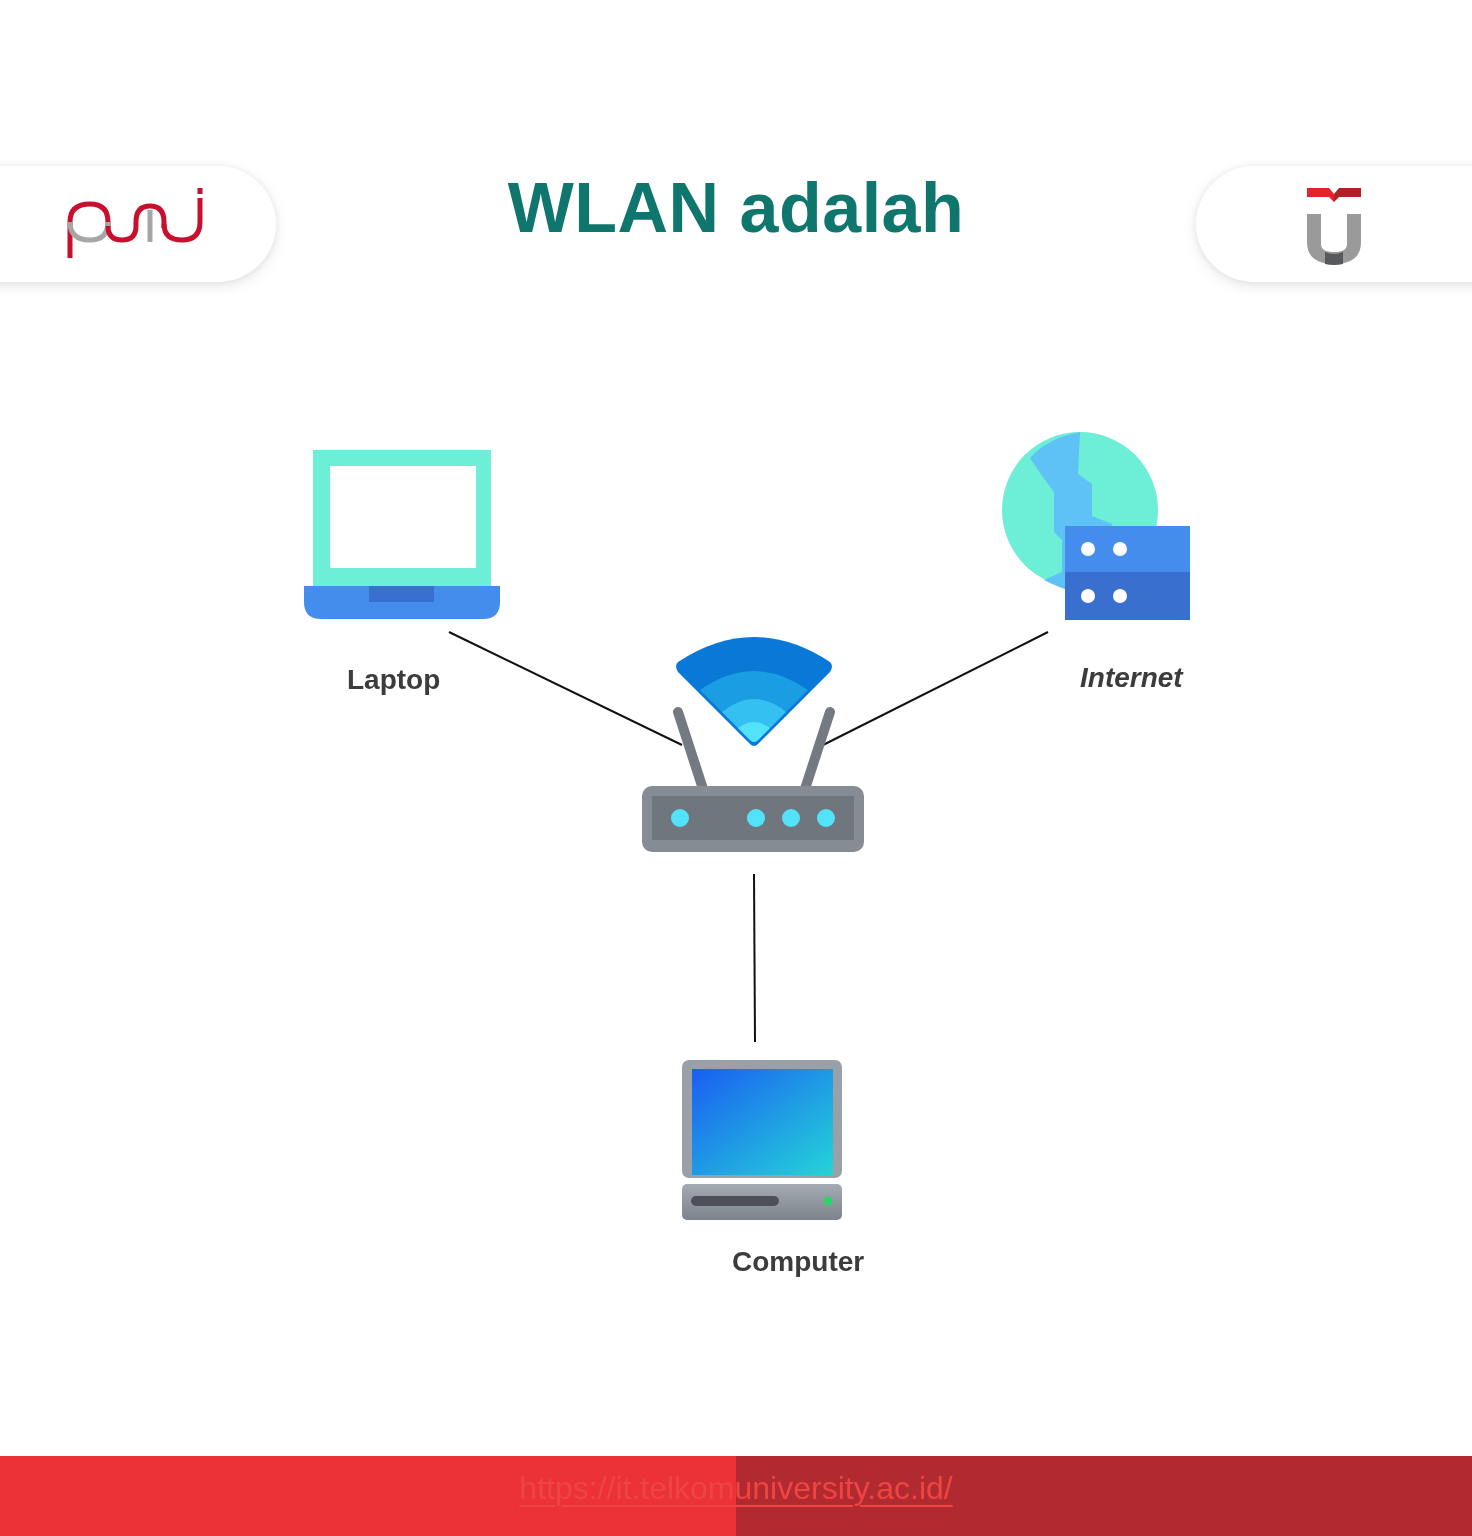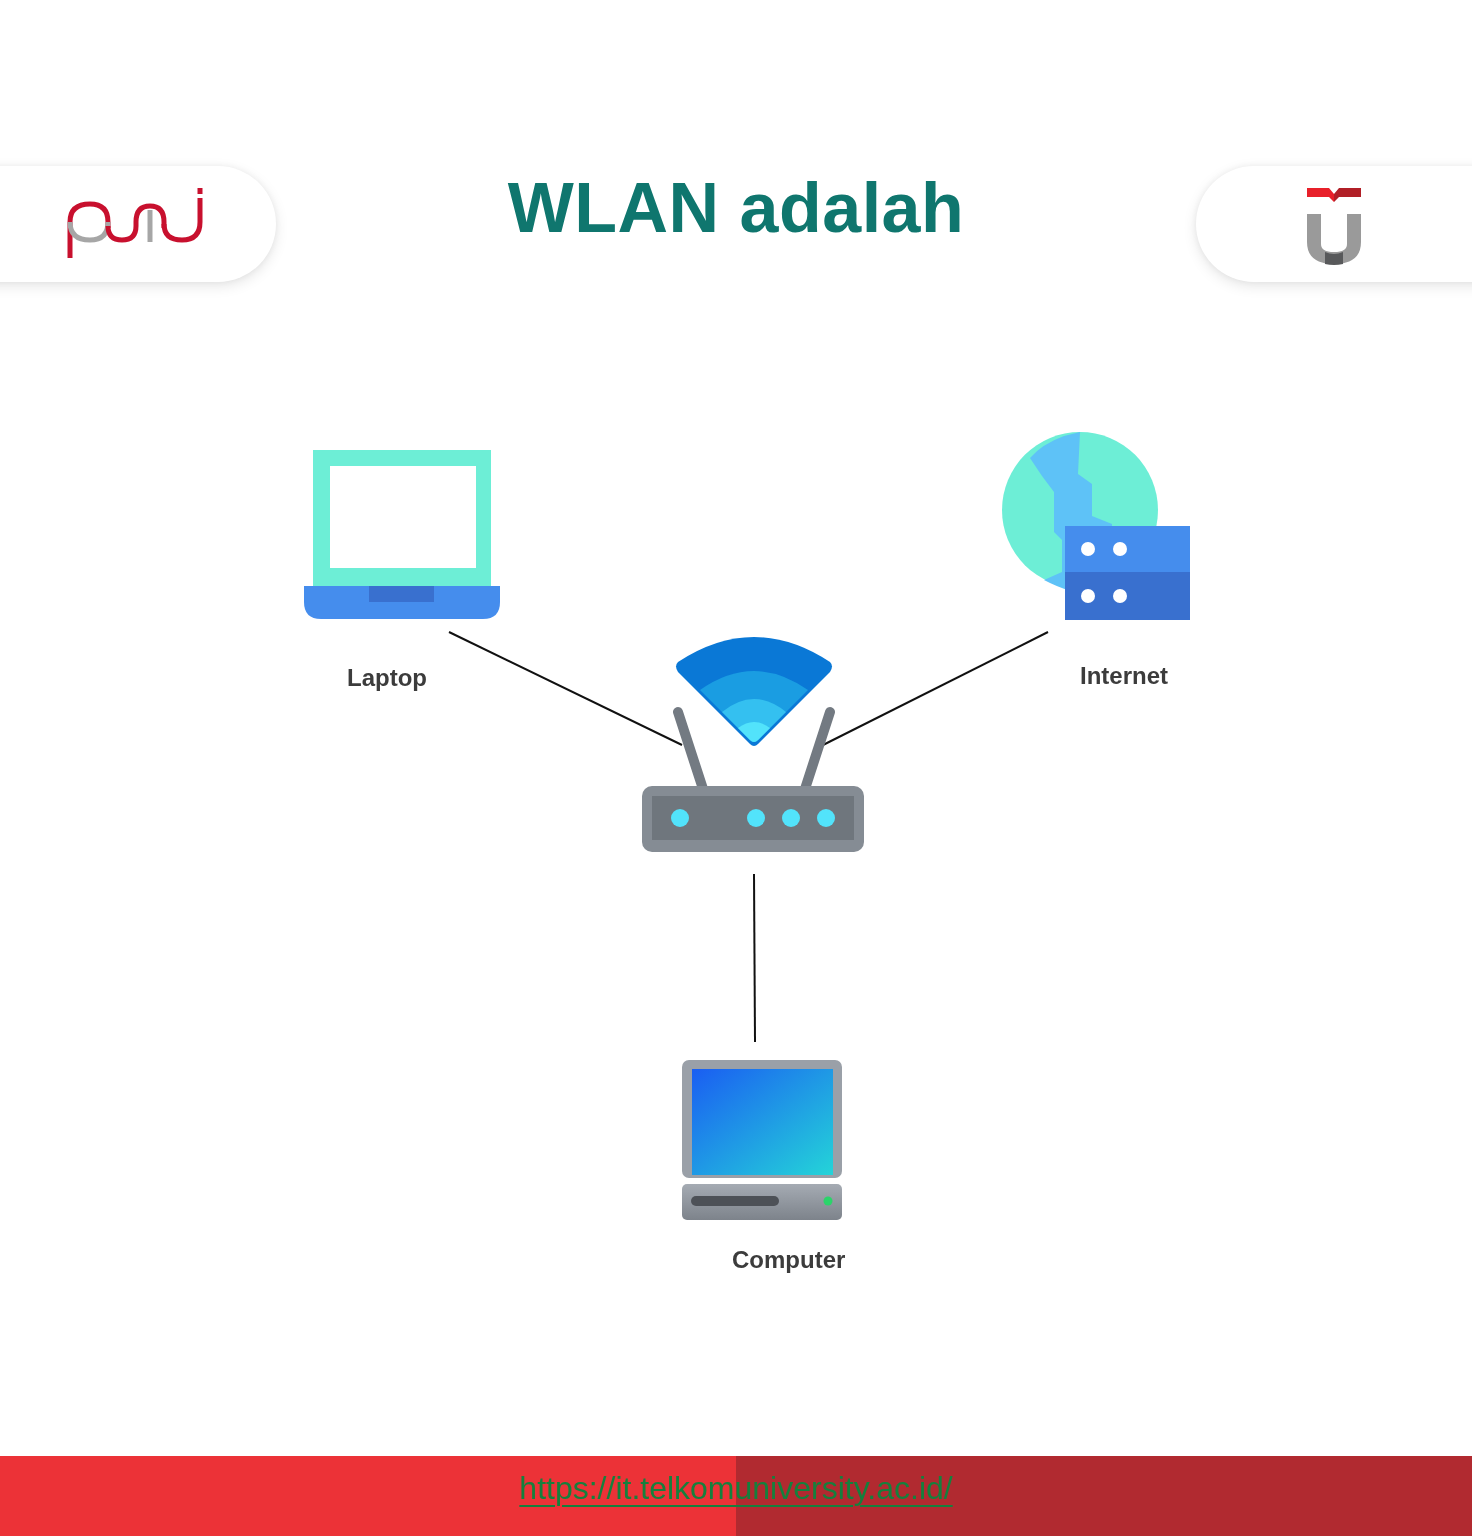--- a/index.html
+++ b/index.html
@@ -14,31 +14,31 @@
   }
   .pill-left { left:-40px; width:316px; border-radius:0 58px 58px 0; }
   .pill-right { left:1196px; width:320px; border-radius:58px 0 0 58px; }
   .logo-left { position:absolute; left:64px; top:188px; width:150px; height:72px; }
   .logo-right { position:absolute; left:1303px; top:186px; width:62px; height:80px; }
   .title {
     position:absolute; left:0; width:1472px; top:168px; text-align:center;
     font-size:70px; font-weight:bold; color:#0f766e; letter-spacing:0.5px;
   }
   .label {
-    position:absolute; font-size:24px; font-weight:bold; color:#3c3c3c;
+    position:absolute; font-size:28px; font-weight:bold; color:#3c3c3c;
   }
   .lines { position:absolute; left:0; top:0; width:1472px; height:1536px; }
   .node { position:absolute; }
   .footer {
     position:absolute; left:0; top:1456px; width:1472px; height:80px;
     background:linear-gradient(to right, #ec3237 0%, #ec3237 50%, #b12a30 50%, #b12a30 100%);
   }
   .footer-link {
     position:absolute; left:0; width:1472px; top:1470px; text-align:center;
-    font-size:32px; color:#15803d; text-decoration:underline;
+    font-size:32px; color:#ef4444; text-decoration:underline;
     text-underline-offset:6px; text-decoration-thickness:2px;
   }
 </style>
 </head>
 <body>
 
 <div class="pill pill-left"></div>
 <div class="pill pill-right"></div>
 
 <svg class="logo-left" viewBox="0 0 150 72">
@@ -80,21 +80,21 @@
     <circle cx="78" cy="78" r="78" fill="#6deed6"></circle>
     <path d="M62 4 Q70 2 78 0 L76 42 L90 52 L90 84 L110 92 L110 160 Q80 168 42 148 L60 140 L60 108 L52 100 L52 60 L40 44 L28 26 Q40 12 62 4 Z" fill="#5ec2f7"></path>
     <rect x="63" y="94" width="125" height="94" fill="#458ded"></rect>
     <rect x="63" y="140" width="125" height="48" fill="#3970cf"></rect>
     <circle cx="86" cy="117" r="7" fill="#fff"></circle>
     <circle cx="118" cy="117" r="7" fill="#fff"></circle>
     <circle cx="86" cy="164" r="7" fill="#fff"></circle>
     <circle cx="118" cy="164" r="7" fill="#fff"></circle>
   </svg>
 </div>
-<div class="label" style="left:1080px;top:662px;">Internet</div>
+<div class="label" style="left:1080px;top:662px;font-style:italic;">Internet</div>
 
 <div class="node" style="left:642px;top:632px;width:224px;height:222px;">
   <svg width="224" height="222" viewBox="0 0 224 222">
     <g>
       <path d="M36 30 Q112 -20 188 30 Q192 34 188 40 L116 112 Q112 116 108 112 L36 40 Q32 34 36 30 Z" fill="#0a78d6"></path>
       <path d="M58 58 Q112 20 166 58 L116 108 Q112 112 108 108 Z" fill="#1a9de2"></path>
       <path d="M80 80 Q112 54 144 80 L116 108 Q112 112 108 108 Z" fill="#34c0f0"></path>
       <path d="M96 96 Q112 84 128 96 L116 108 Q112 112 108 108 Z" fill="#52e3fb"></path>
     </g>
     <line x1="36" y1="80" x2="62" y2="160" stroke="#737a82" stroke-width="10" stroke-linecap="round"></line>

